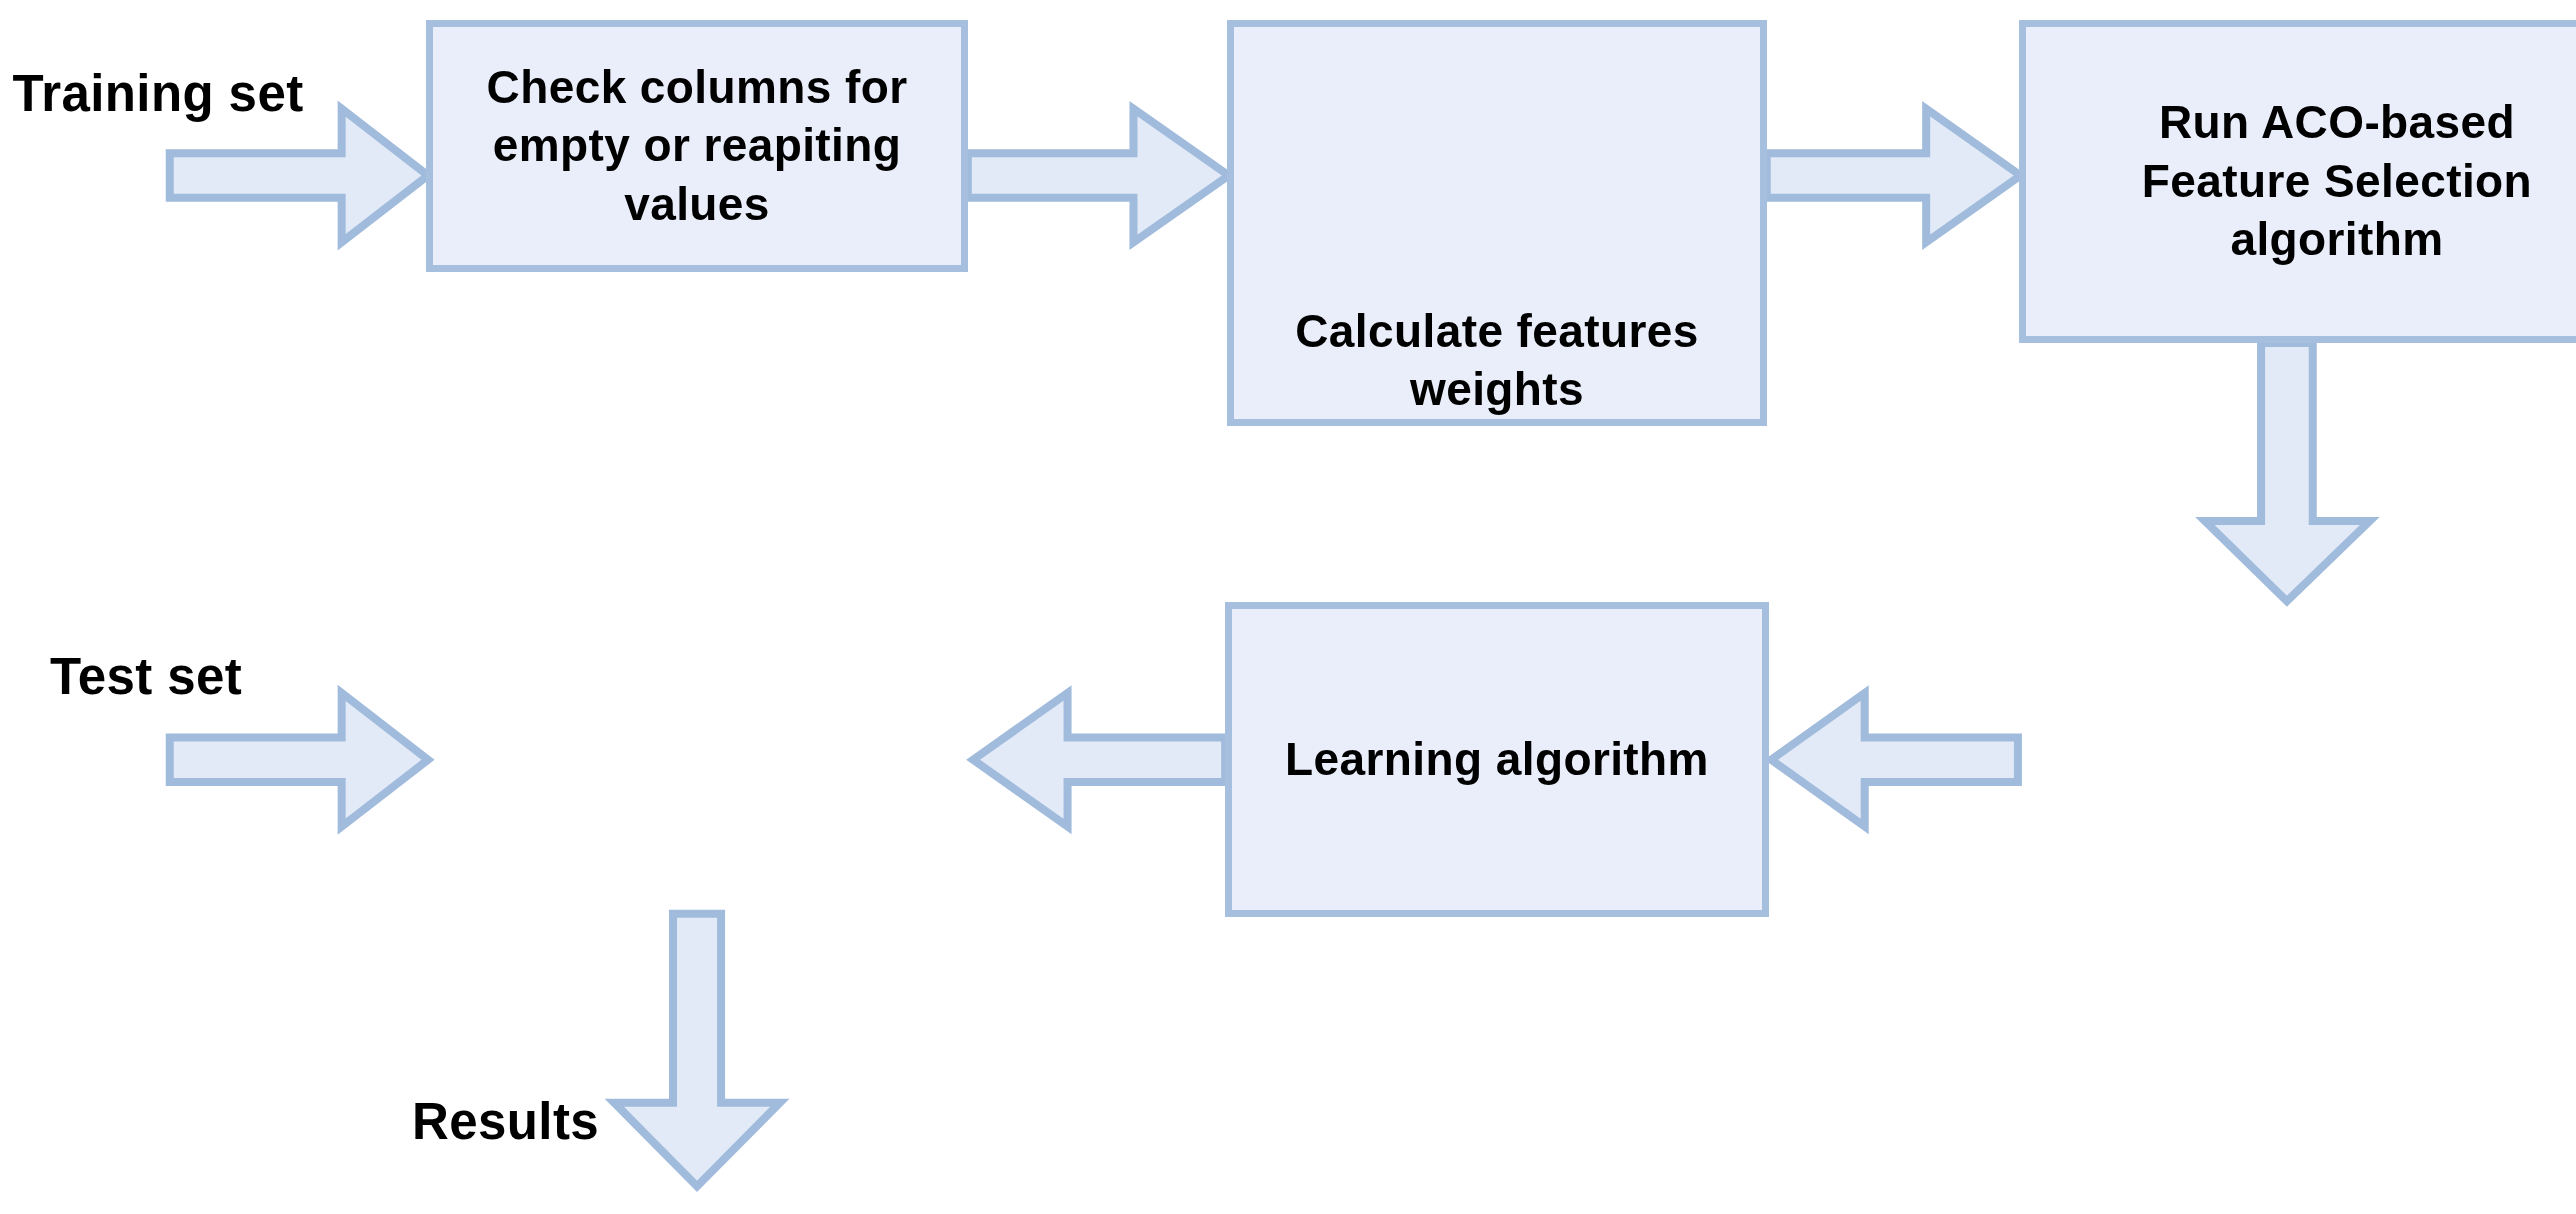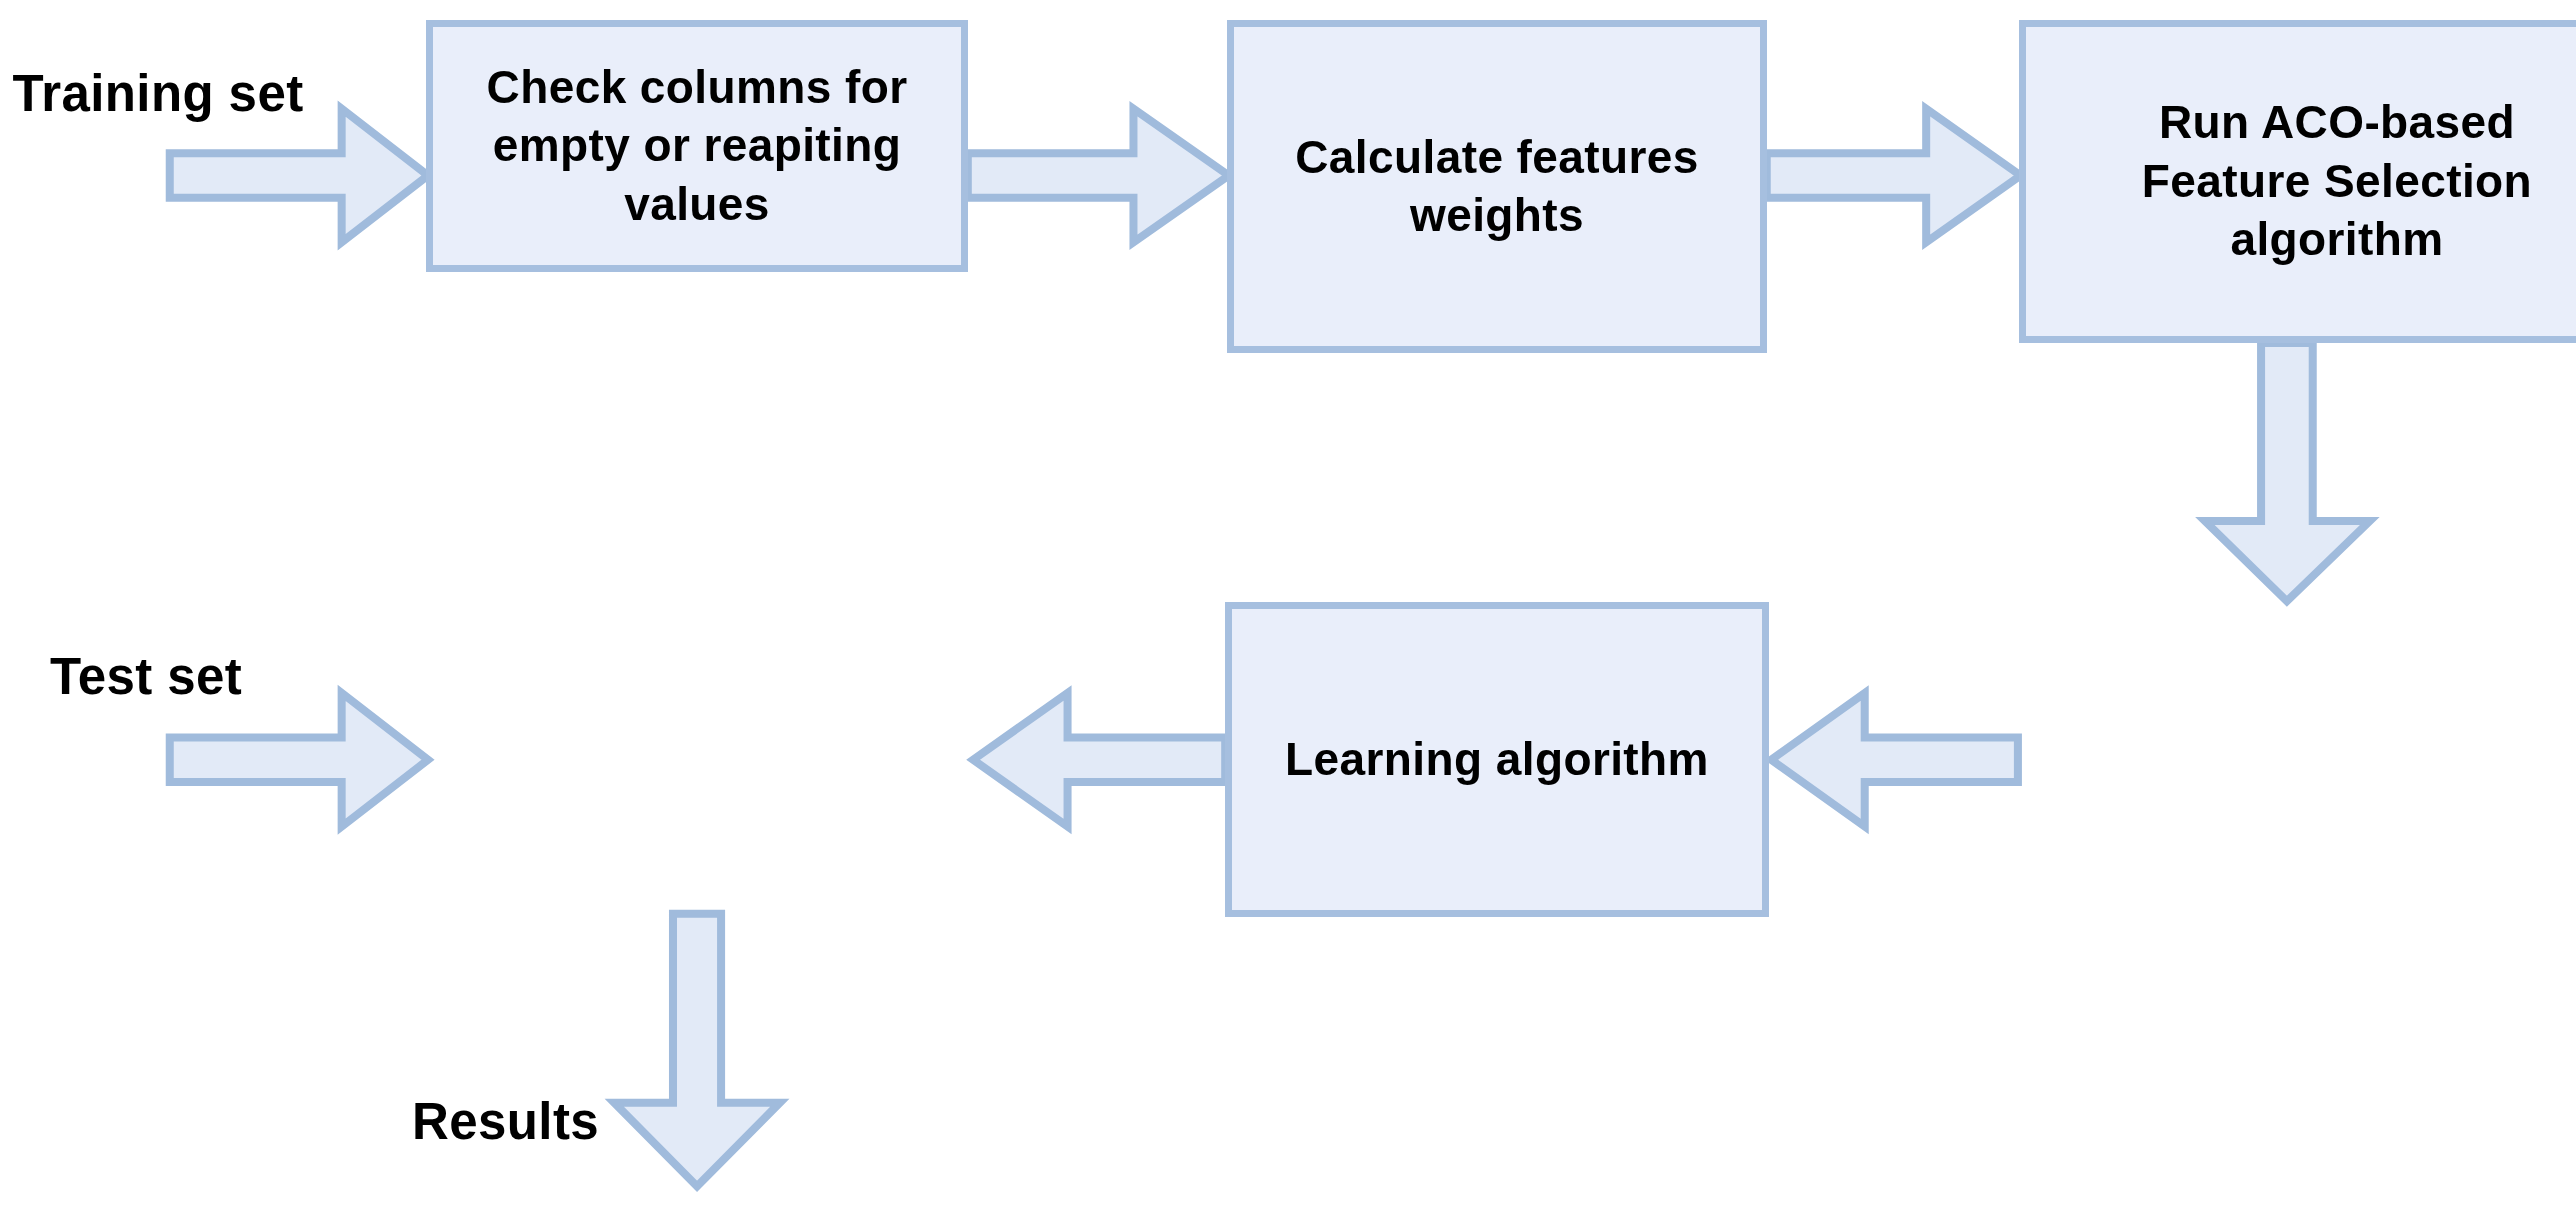--- a/index.html
+++ b/index.html
@@ -79,21 +79,21 @@
 
   <div class="float-label" style="left:12.5px;top:64px;">Training set</div>
   <div class="float-label" style="left:50px;top:647px;text-align:right;">Test set</div>
   <div class="float-label" style="left:412px;top:1092px;">Results</div>
 
   <div class="flow-box" style="left:426px;top:19.6px;width:542px;height:252px;">
     <span class="box-label">Check columns for
 empty or reapiting
 values</span>
   </div>
-  <div class="flow-box" style="left:1227px;top:19.6px;width:540px;height:333px;">
+  <div class="flow-box" style="left:1227px;top:19.6px;width:540px;height:406px;align-items:flex-end;">
     <span class="box-label">Calculate features
 weights</span>
   </div>
   <div class="flow-box" style="left:2019px;top:19.6px;width:636px;height:323px;">
     <span class="box-label">Run ACO-based
 Feature Selection
 algorithm</span>
   </div>
 
   <div class="flow-box" style="left:1225px;top:602px;width:544px;height:315px;">

